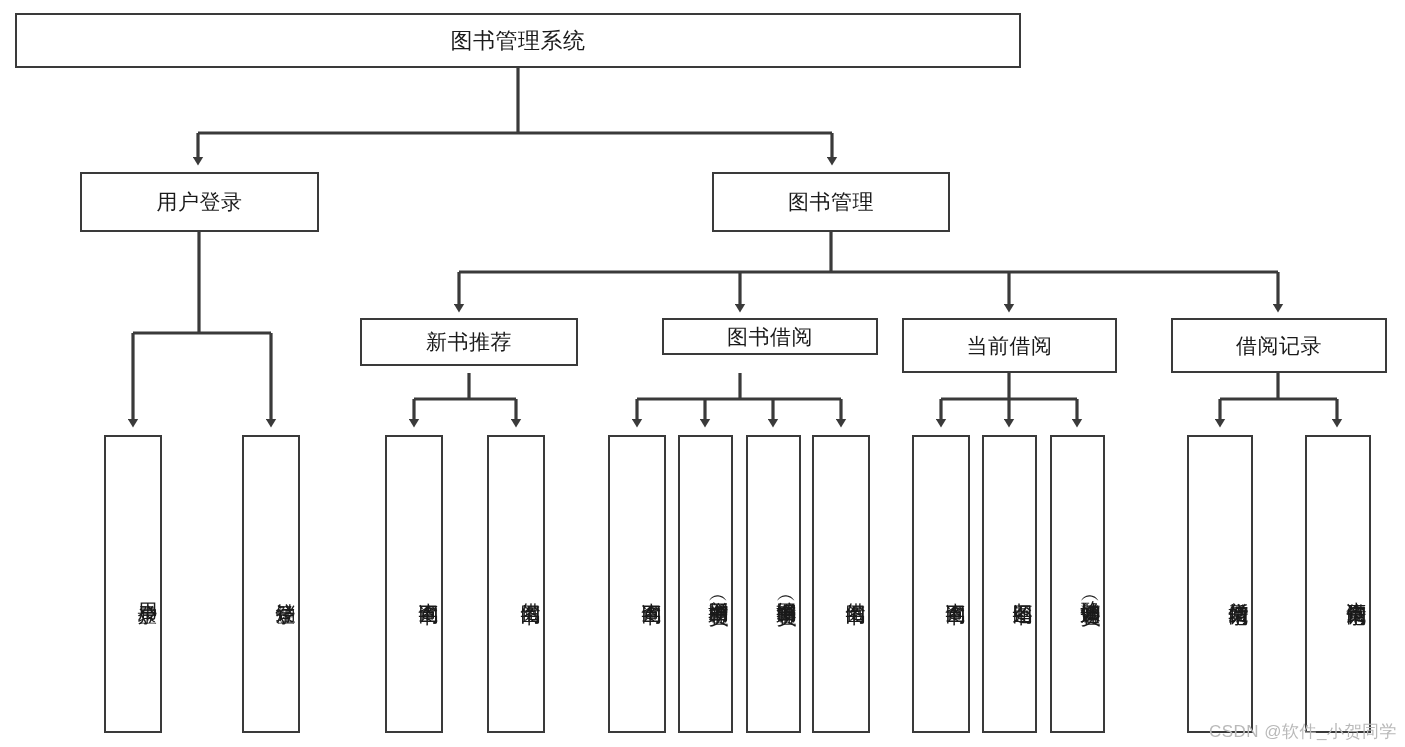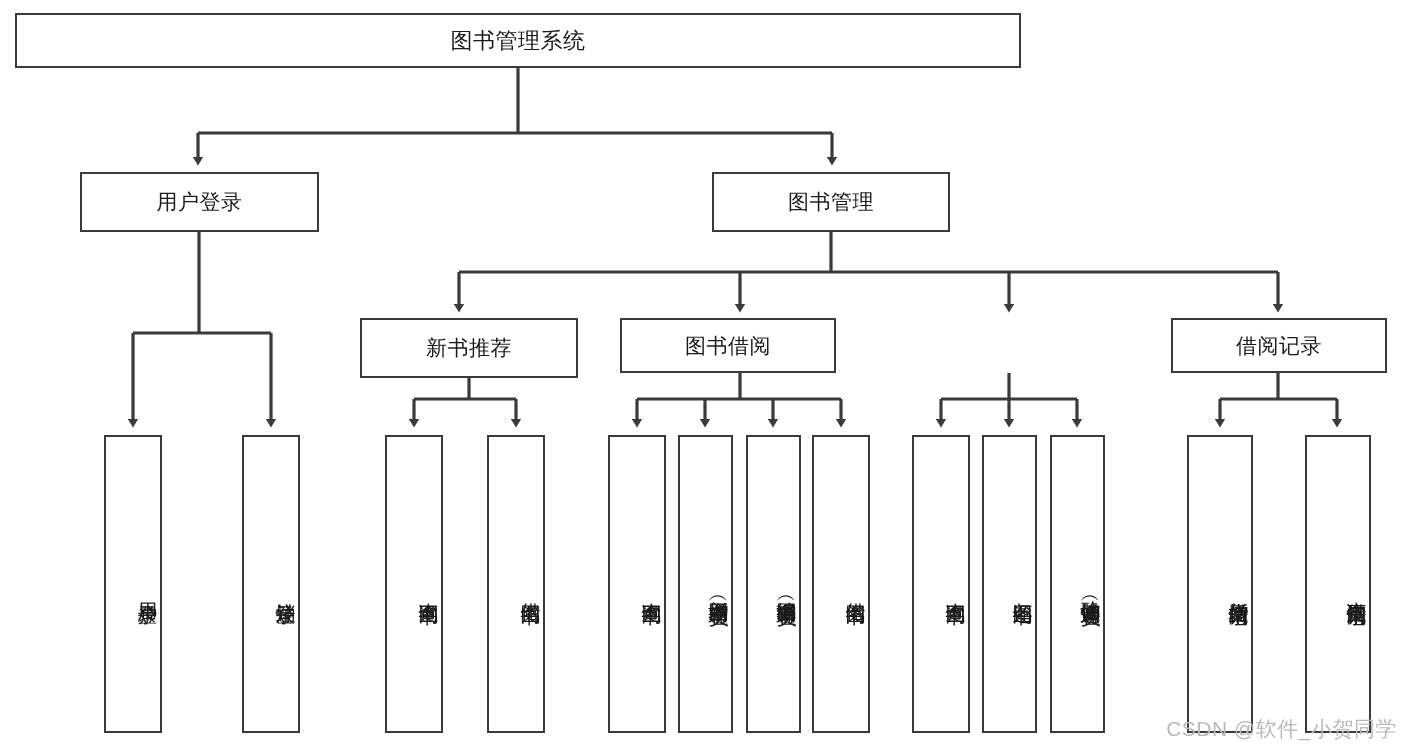--- a/index.html
+++ b/index.html
@@ -56,21 +56,21 @@
   }
   .node.v .vlabel {
     writing-mode: vertical-rl;
     text-orientation: upright;
     display: block;
   }
   .watermark {
     position: absolute;
     right: 8px;
     bottom: 4px;
-    font-size: 21px;
+    font-size: 17px;
     color: #b9b9b9;
     white-space: nowrap;
     letter-spacing: 0.5px;
   }
 </style>
 </head>
 <body>
 
 <div id="canvas">
 
@@ -129,25 +129,28 @@
     <span>图书管理系统</span>
   </div>
 
   <div class="node h" style="left:80px; top:172px; width:239px; height:60px;">
     <span>用户登录</span>
   </div>
   <div class="node h" style="left:712px; top:172px; width:238px; height:60px;text-align:center;">
     <span>图书管理</span>
   </div>
 
-  <div class="node h" style="left:360px; top:318px; width:218px; height:60px;">
+  <div class="node h" style="left:360px; top:318px; width:218px; height:48px;">
     <span>新书推荐</span>
   </div>
-  <div class="node h" style="left:620px; top:318px; width:216px; height:55px;">
+  <div class="node h" style="left:662px; top:318px; width:216px; height:37px;">
     <span>图书借阅</span>
+  </div>
+  <div class="node h" style="left:902px; top:318px; width:215px; height:55px;">
+    <span>当前借阅</span>
   </div>
   <div class="node h" style="left:1171px; top:318px; width:216px; height:55px;text-align:center;">
     <span>借阅记录</span>
   </div>
 
   <div class="node v" style="left:104px; top:435px; width:58px; height:298px;">
     <span class="vlabel">用户登录</span>
   </div>
   <div class="node v" style="left:242px; top:435px; width:58px; height:298px;">
     <span class="vlabel">注销登录</span>

